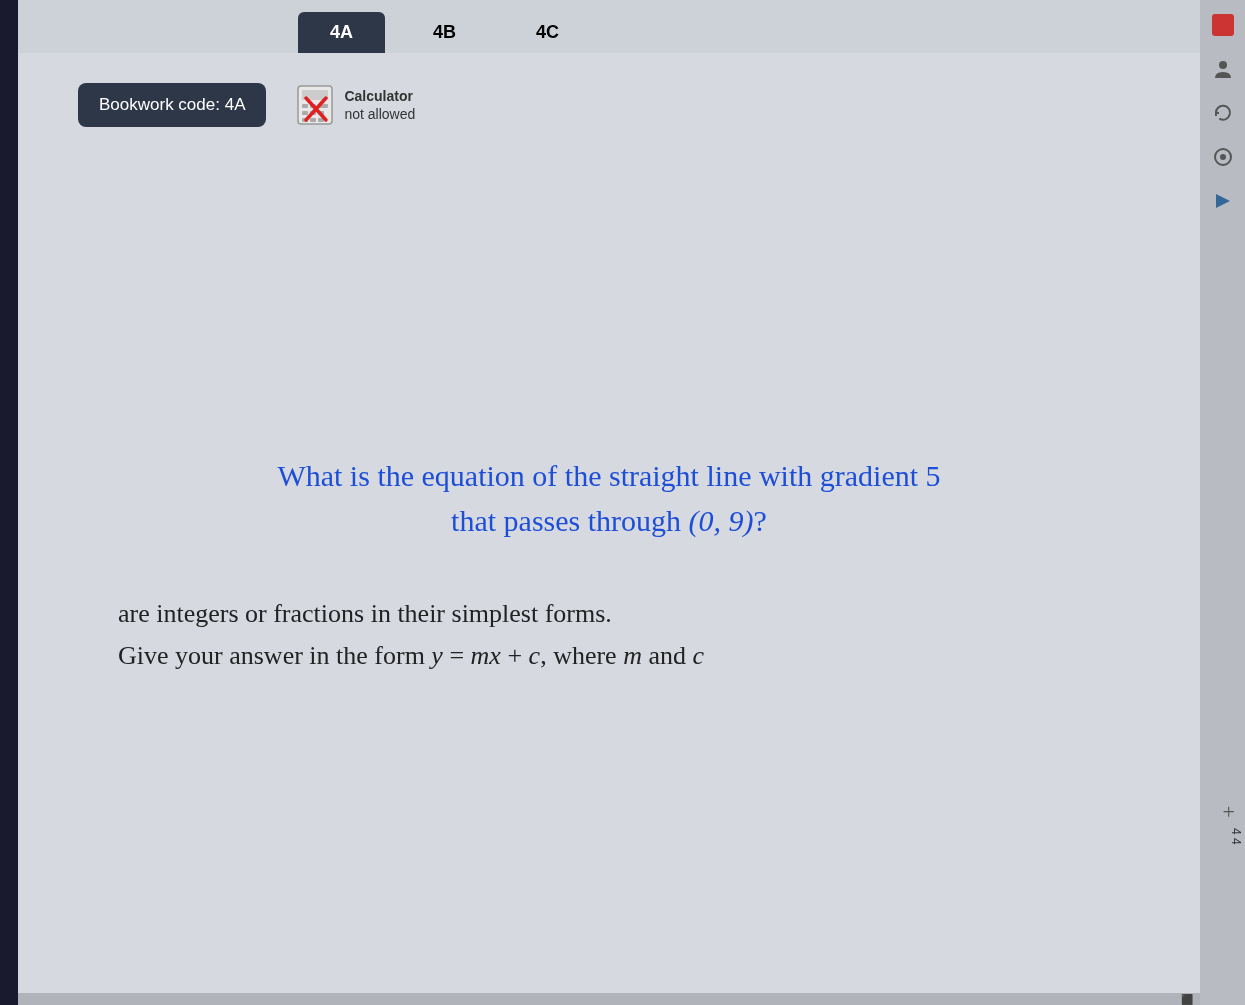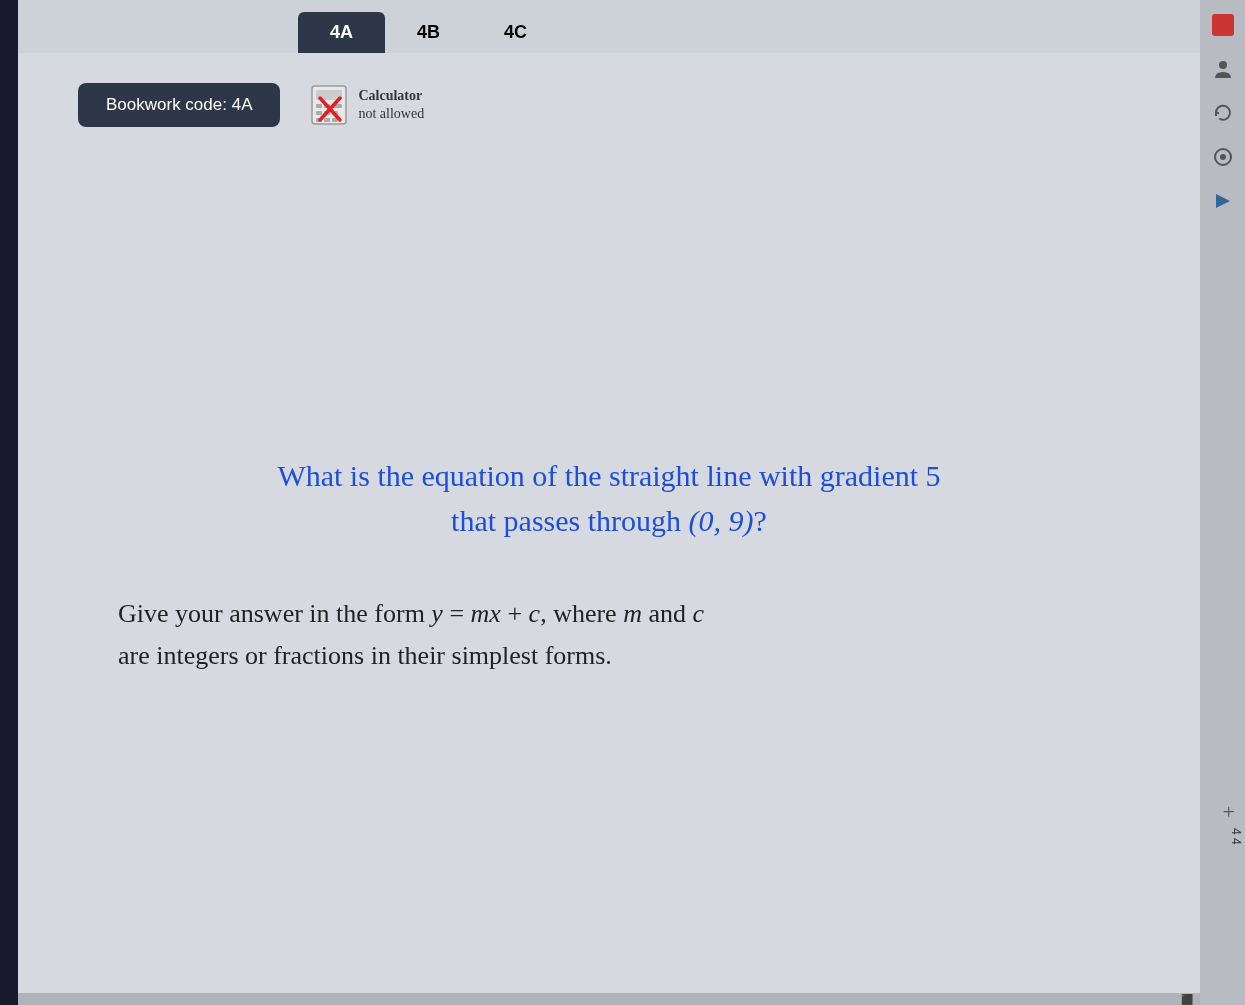--- a/index.html
+++ b/index.html
@@ -29,21 +29,21 @@
       background-color: #cdd2d8;
       position: relative;
     }
 
     
     .tab-bar {
       display: flex;
       align-items: flex-end;
       padding-top: 12px;
       padding-left: 280px;
-      gap: 0;
+      gap: 16px;
     }
 
     .tab {
       padding: 10px 32px;
       font-size: 18px;
       font-weight: 600;
       cursor: pointer;
       border-radius: 6px 6px 0 0;
       color: #444;
       font-family: Arial, sans-serif;
@@ -73,21 +73,21 @@
     .info-row {
       display: flex;
       align-items: center;
       gap: 30px;
       margin-bottom: 20px;
     }
 
     .bookwork-badge {
       background-color: #2d3748;
       color: #ffffff;
-      padding: 12px 28px;
+      padding: 12px 21px;
       border-radius: 8px;
       font-size: 17px;
       font-family: Arial, sans-serif;
       font-weight: 500;
     }
 
     .calculator-indicator {
       display: flex;
       align-items: center;
       gap: 10px;
@@ -100,21 +100,21 @@
     }
 
     .calc-icon svg {
       width: 38px;
       height: 42px;
     }
 
     .calculator-text {
       display: flex;
       flex-direction: column;
-      font-family: Liberation Serif, serif;
+      font-family: Liberation Sans, sans-serif;
       line-height: 1.3;
     }
 
     .calculator-text .calc-title {
       font-size: 14px;
       color: #333;
       font-weight: 600;
     }
 
     .calculator-text .calc-sub {
@@ -263,24 +263,24 @@
 
     <div class="question-area">
       <div class="question-text">
         <div>What is the equation of the straight line with gradient 5</div>
         <div>
           that passes through <span class="math">(0, 9)</span>?
         </div>
       </div>
 
       <div class="hint-text">
+        <div>are integers or fractions in their simplest forms.</div>
         <div>
           Give your answer in the form <span class="math">y</span> = <span class="math">mx</span> + <span class="math">c</span>, where <span class="math">m</span> and <span class="math">c</span>
         </div>
-        <div>are integers or fractions in their simplest forms.</div>
       </div>
     </div>
 
   </div>
 
   <div class="bottom-bar">
     <span class="resize-handle">⬛</span>
   </div>
 
 </div>

